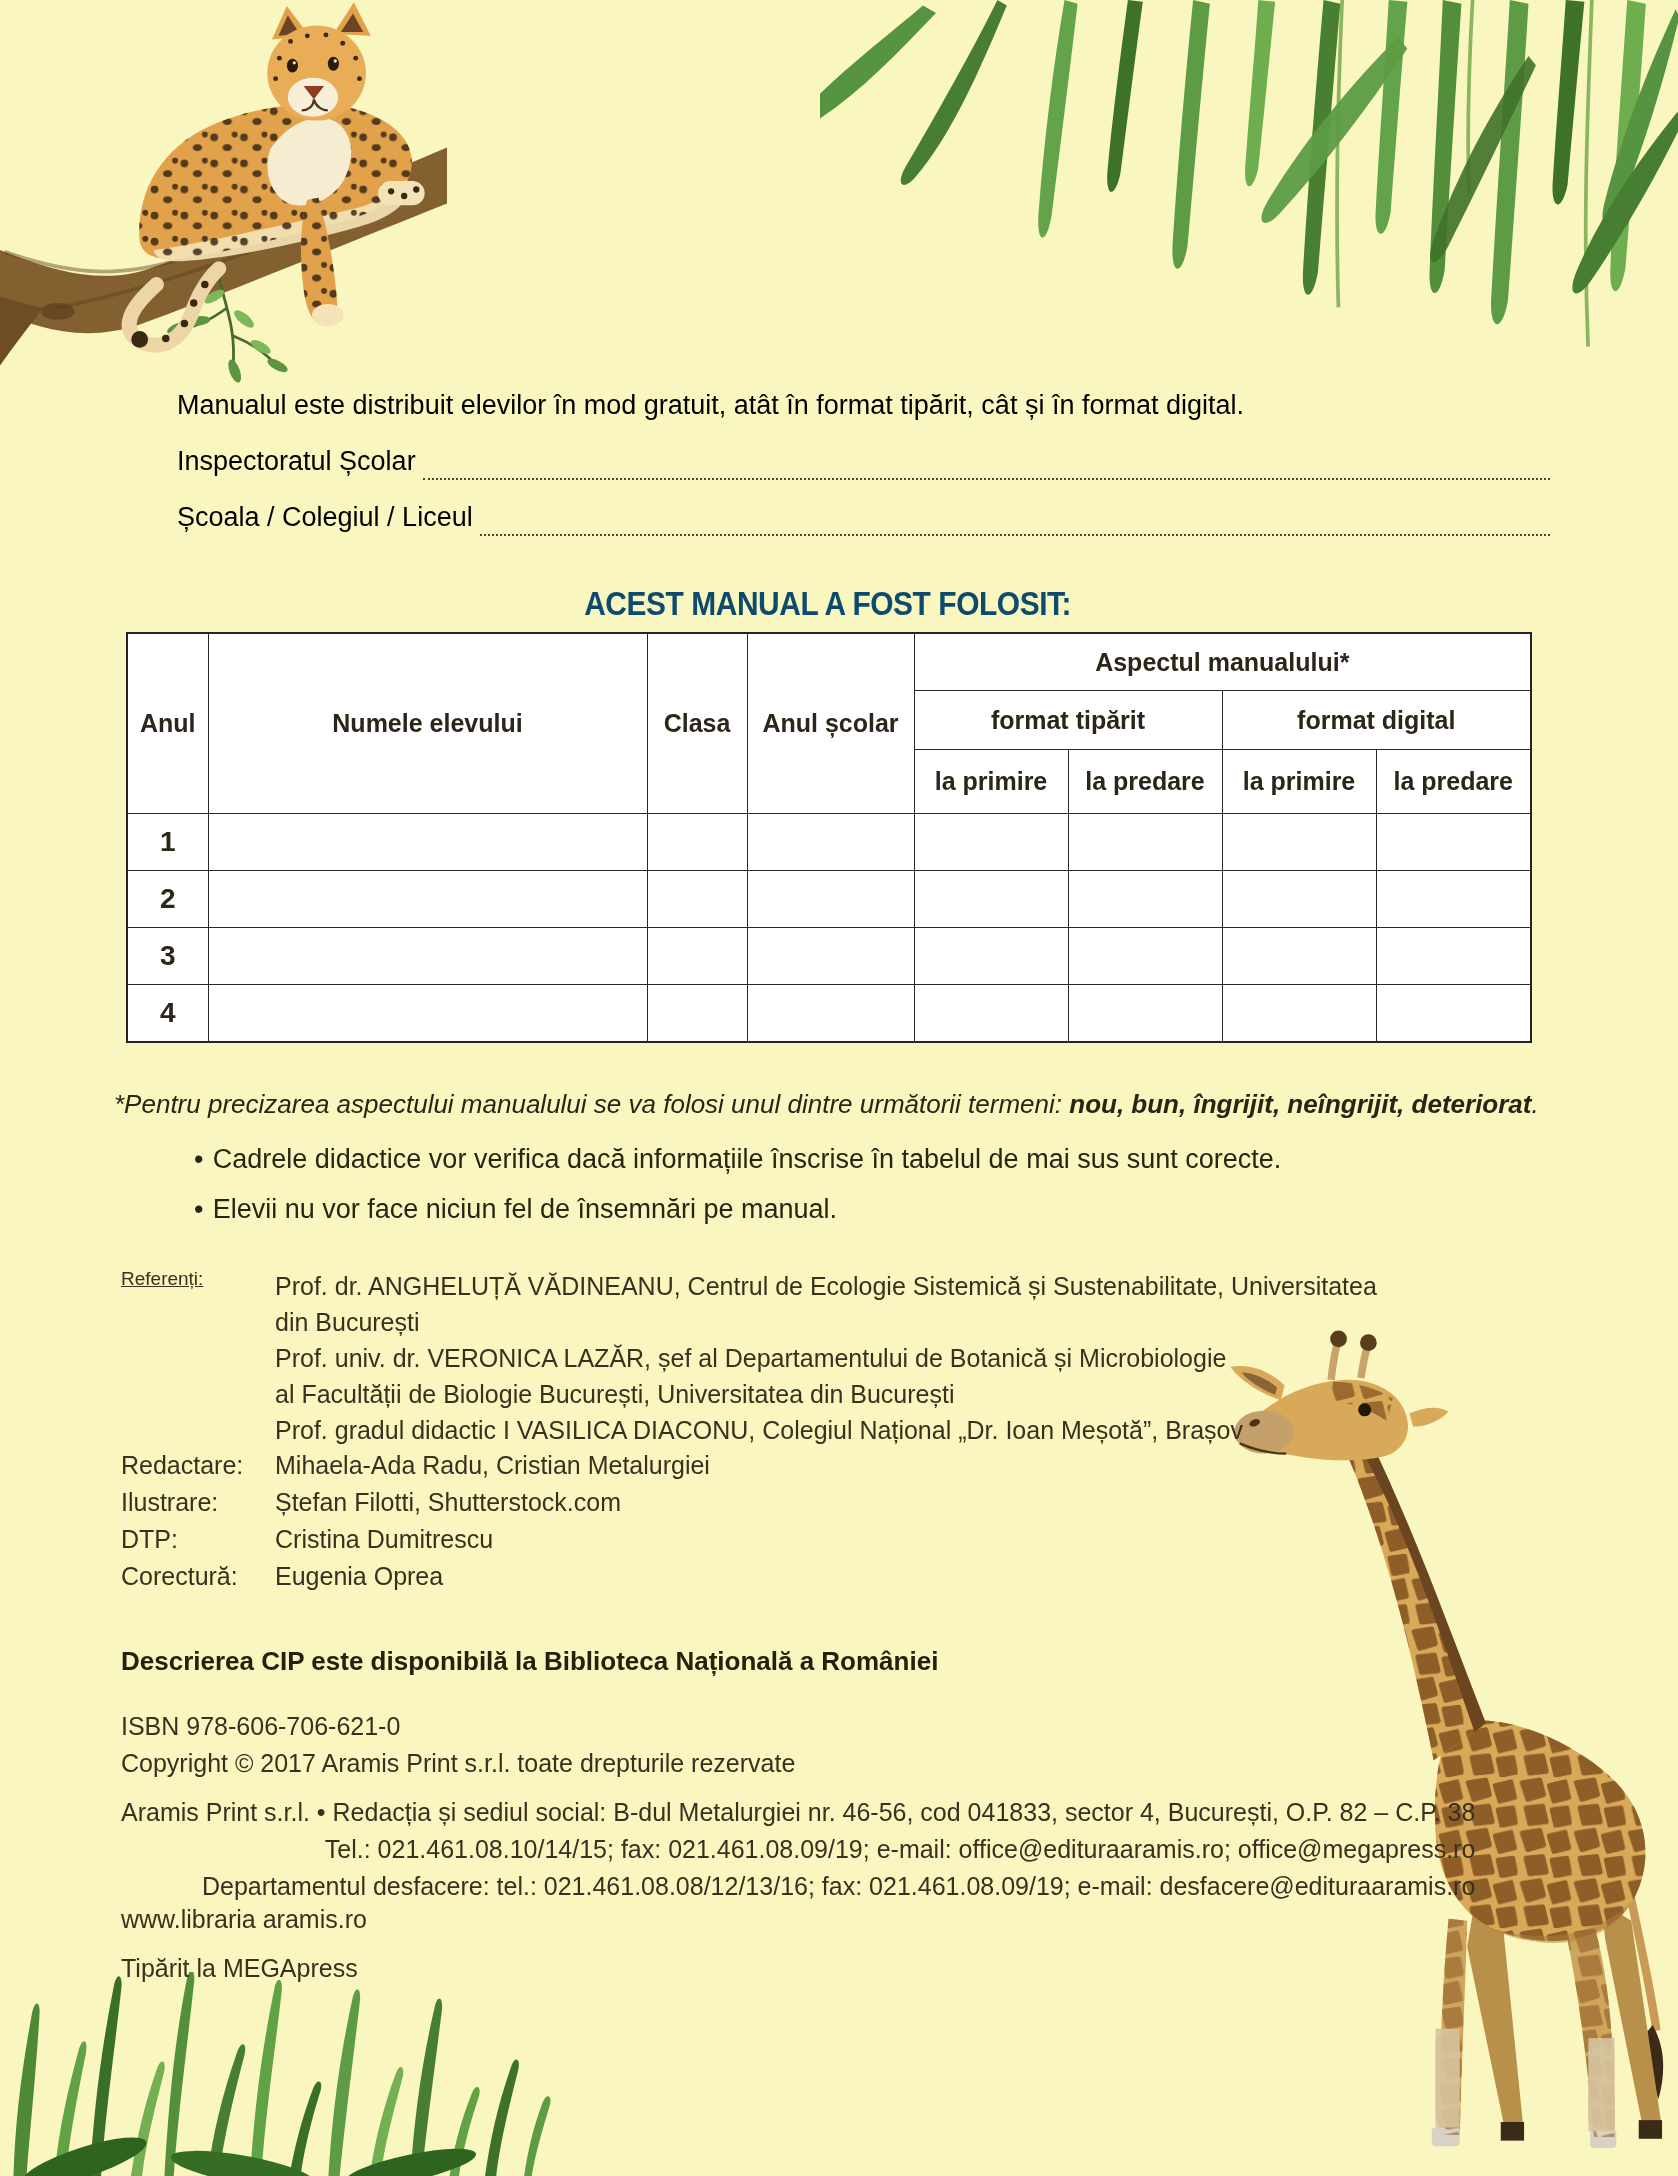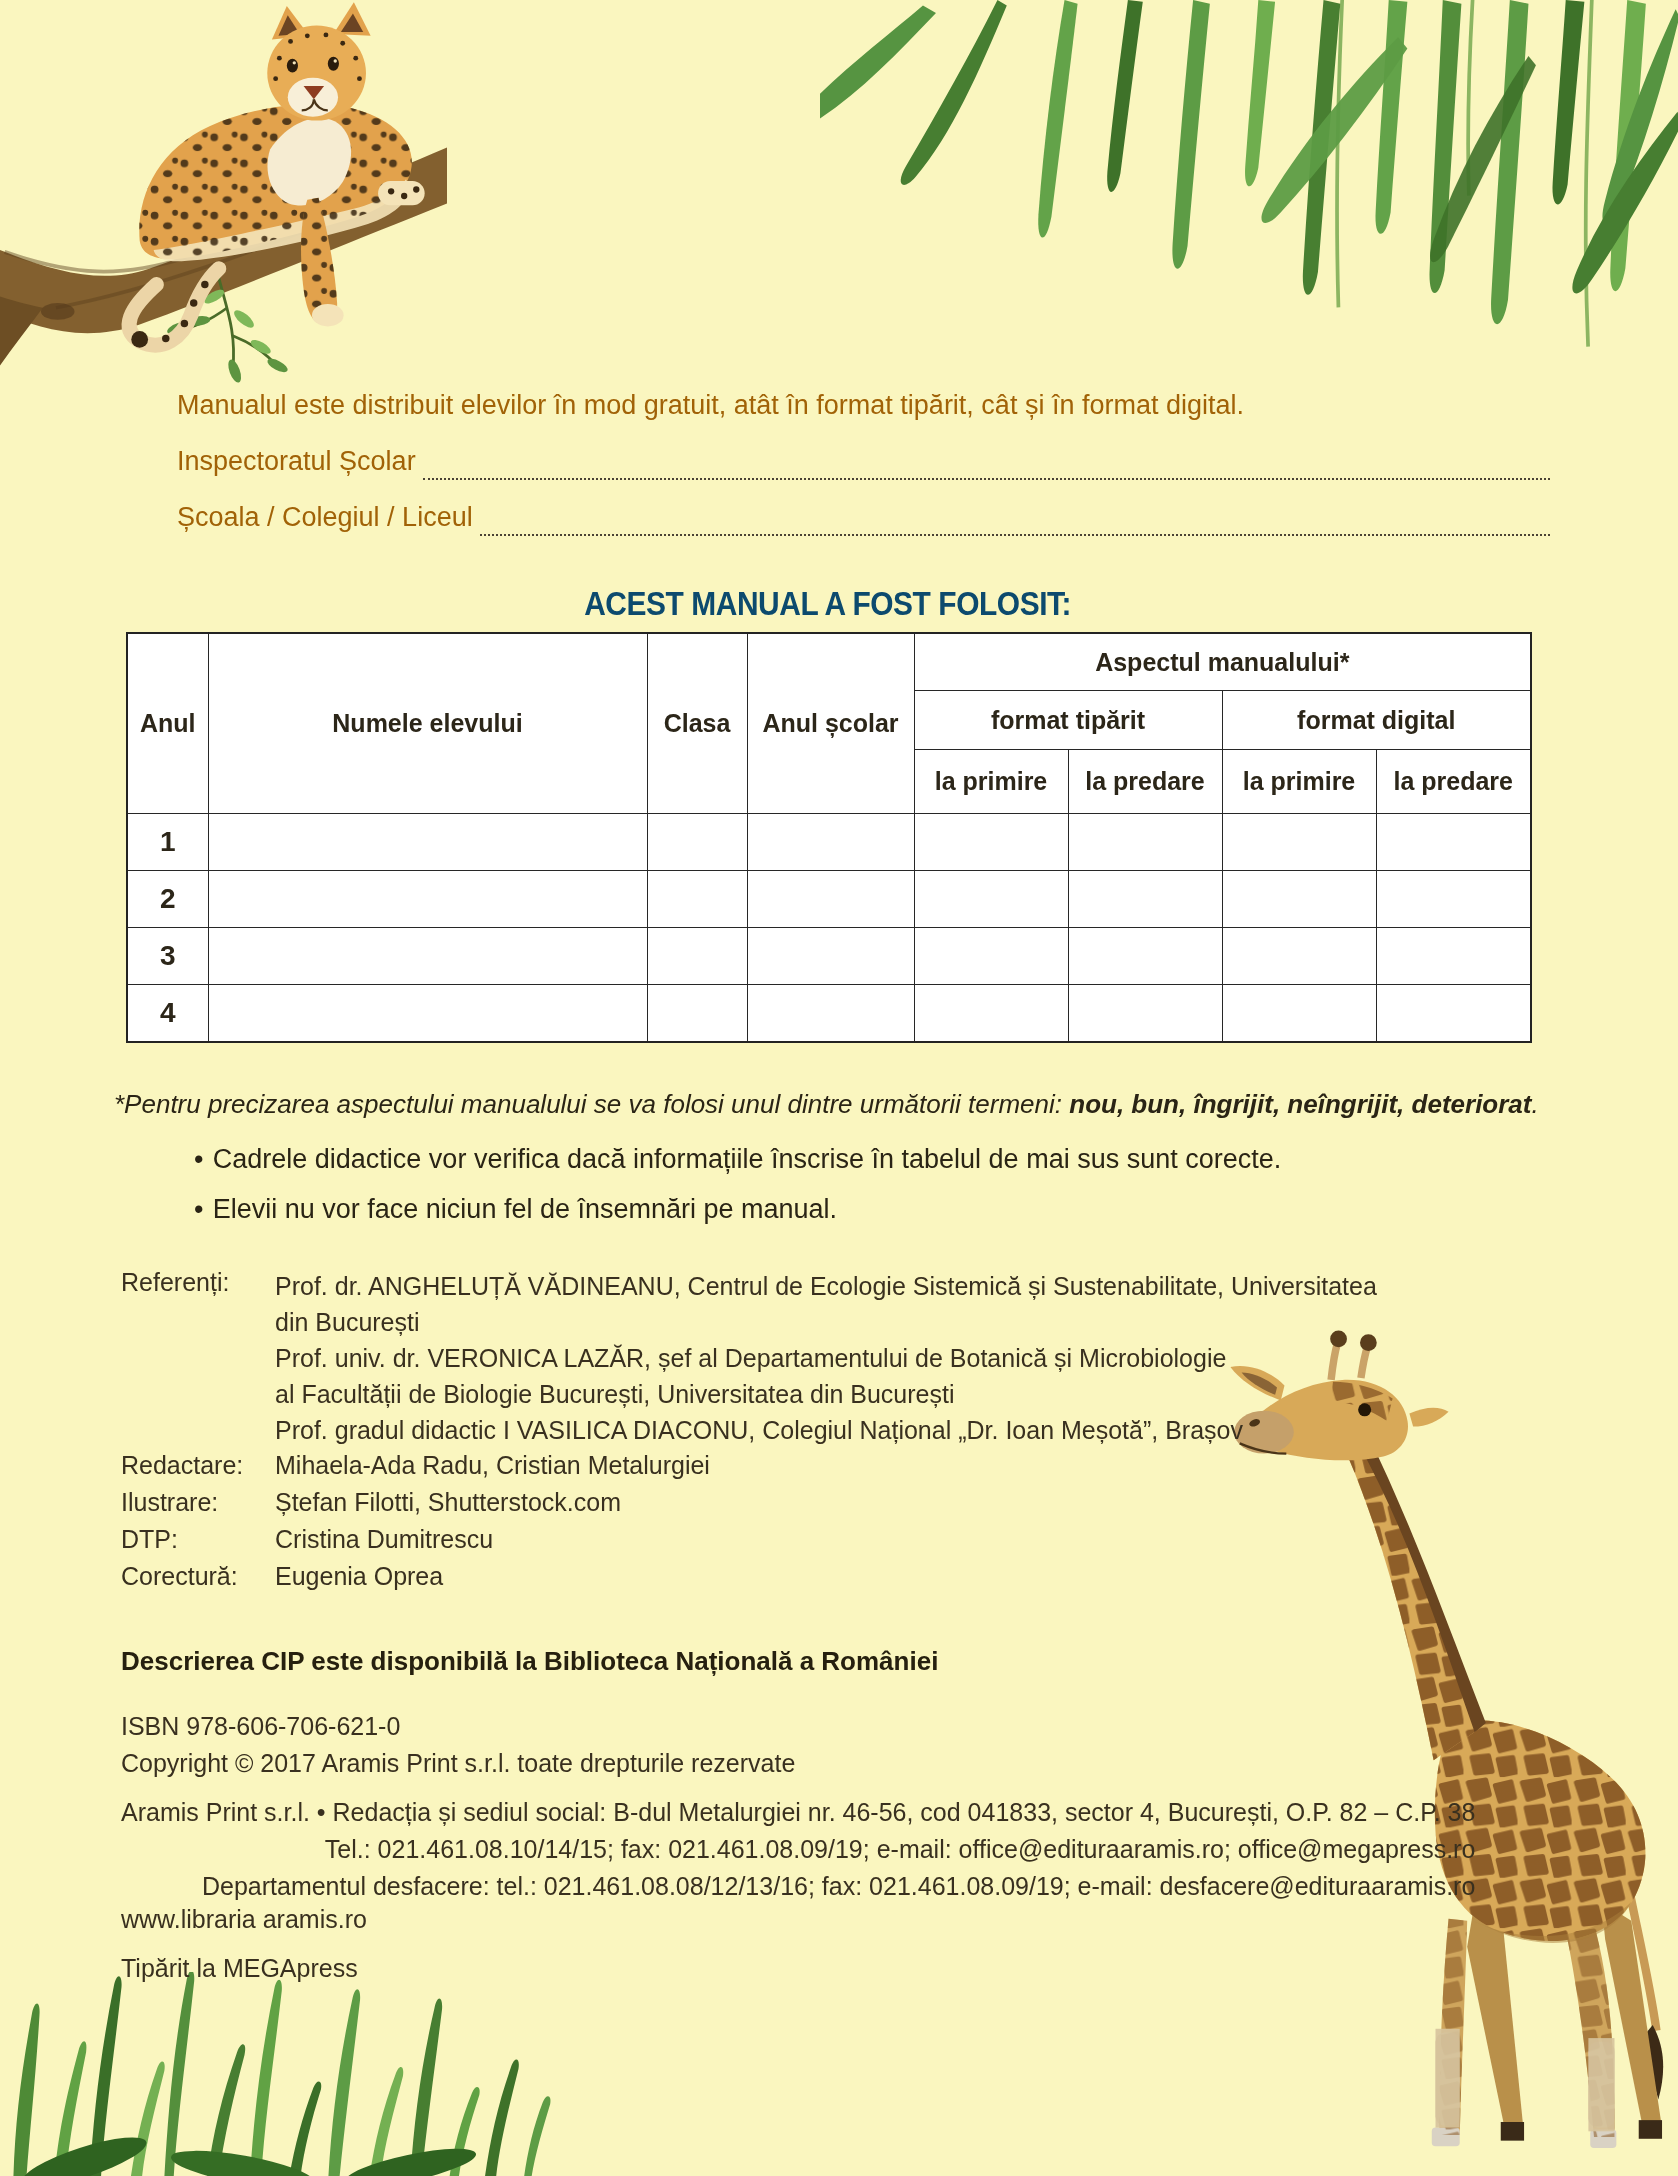--- a/index.html
+++ b/index.html
@@ -5,21 +5,21 @@
   html,body{margin:0;padding:0;}
   body{
     width:1678px;height:2177px;position:relative;overflow:hidden;
     background:#faf6bf;color:#332b1f;
     font-family:"Liberation Sans", sans-serif;
   }
   .abs{position:absolute;}
   svg{display:block;}
 
   
-  .intro{left:177px;top:377px;width:1375px;font-size:27px;line-height:56px;color:#a16207;}
+  .intro{left:177px;top:377px;width:1375px;font-size:27px;line-height:56px;color:#000000;}
   .fill-line{display:flex;align-items:flex-end;height:56px;}
   .fill-line .lbl{white-space:nowrap;}
   .fill-line .dots{flex:1;border-bottom:2.8px dotted #4a4234;margin:0 1.9px 9.3px 7.5px;}
 
   
   .table-title{left:126px;top:584px;width:1403px;text-align:center;color:#0c4a6e;}
   .table-title span{display:inline-block;transform:scaleX(0.88);transform-origin:center;
     font-size:34px;font-weight:bold;letter-spacing:-0.5px;}
 
   
@@ -35,21 +35,21 @@
   td.num{font-size:28px;color:#2c2619;}
 
   
   .footnote{left:114px;top:1089px;width:1454px;font-size:26px;font-style:italic;color:#2a2415;}
   .footnote b{font-weight:bold;}
   .bullets{left:194px;top:1134px;width:1305px;font-size:27px;line-height:50px;color:#2a2415;}
   .bullets .b{white-space:nowrap;}
   .bullets .dot{margin-right:9.3px;}
 
   
-  .label-col{left:121px;width:149px;font-size:25px;color:#39301f;}
+  .label-col{left:121px;width:149px;font-size:19px;color:#39301f;text-decoration:underline;}
   .referenti-label{top:1268px;}
   .referenti-lines{left:275px;top:1268px;width:1119px;font-size:25px;line-height:36px;color:#39301f;}
   .credits{left:121px;top:1447px;width:839px;font-size:25px;line-height:37px;color:#39301f;}
   .credits .row{display:flex;}
   .credits .cl{width:154px;}
 
   
   .cip{left:121px;top:1646px;font-size:26px;font-weight:bold;color:#26200f;}
   .isbn-block{left:121px;top:1708px;font-size:25px;line-height:37px;color:#39301f;}
   .address{left:121px;top:1794px;font-size:25px;line-height:37px;color:#39301f;text-align:right;}

